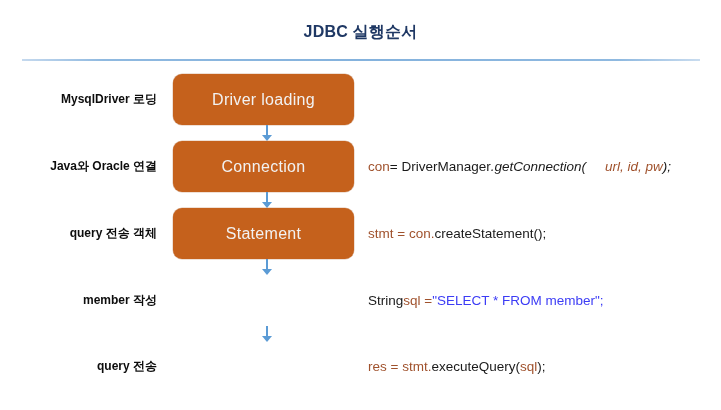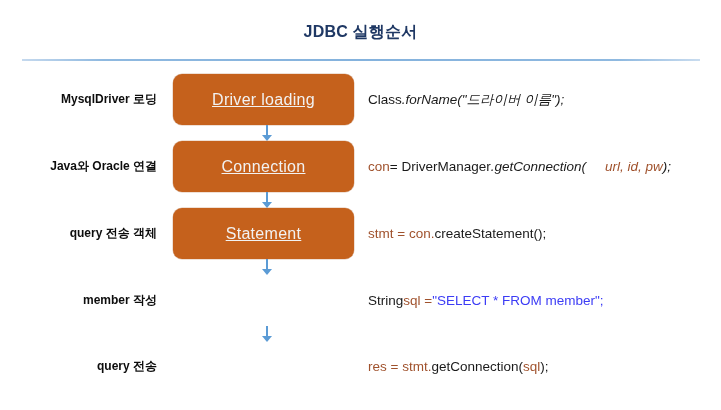--- a/index.html
+++ b/index.html
@@ -75,21 +75,20 @@
     justify-content: center;
     box-shadow: 0 0 0 0.5px rgba(160,75,20,0.35);
   }
 
   .flow-box-label {
     font-size: 16px;
     color: #F2F2F2;
     font-weight: normal;
     letter-spacing: 0.3px;
     line-height: 18px;
-    text-decoration: underline;
   }
 
   .row-code {
     position: absolute;
     left: 368px;
     top: 0;
     height: 51px;
     display: flex;
     align-items: center;
     font-size: 13.5px;
@@ -131,24 +130,20 @@
 
 <div id="slide-title">JDBC 실행순서</div>
 <div id="title-rule"></div>
 
 <div id="flow-container">
     <div class="flow-row" style="top: 74px;">
       <div class="row-label">MysqlDriver 로딩</div>
       <div class="flow-box" style="background: rgb(197, 97, 28);">
         <span class="flow-box-label" style="color: rgb(242, 242, 242);">Driver loading</span>
       </div>
-      <div class="row-code" title="Class.forName(&quot;드라이버 이름&quot;);">
-        <span class="seg" style="color: rgb(26, 26, 26);">Class</span>
-        <span class="seg it" style="color: rgb(26, 26, 26);">.forName("드라이버 이름");</span>
-      </div>
     </div>
     <div class="flow-arrow" style="top: 125px;">
       <div class="shaft" style="background: rgb(91, 155, 213);"></div>
       <div class="head" style="border-top-color: rgb(91, 155, 213);"></div>
     </div>
     <div class="flow-row" style="top: 141px;">
       <div class="row-label">Java와 Oracle 연결</div>
       <div class="flow-box" style="background: rgb(197, 97, 28);">
         <span class="flow-box-label" style="color: rgb(242, 242, 242);">Connection</span>
       </div>
@@ -187,18 +182,18 @@
       </div>
     </div>
     <div class="flow-arrow" style="top: 326px;">
       <div class="shaft" style="background: rgb(91, 155, 213);"></div>
       <div class="head" style="border-top-color: rgb(91, 155, 213);"></div>
     </div>
     <div class="flow-row" style="top: 341px;">
       <div class="row-label">query 전송</div>
       <div class="row-code" title="res = stmt.executeQuery(sql);">
         <span class="seg" style="color: rgb(160, 82, 45);">res = stmt.</span>
-        <span class="seg" style="color: rgb(26, 26, 26);">getConnection(</span>
+        <span class="seg" style="color: rgb(26, 26, 26);">executeQuery(</span>
         <span class="seg" style="color: rgb(160, 82, 45);">sql</span>
         <span class="seg" style="color: rgb(26, 26, 26);">);</span>
       </div>
     </div>
   </div>
 
 </body></html>

